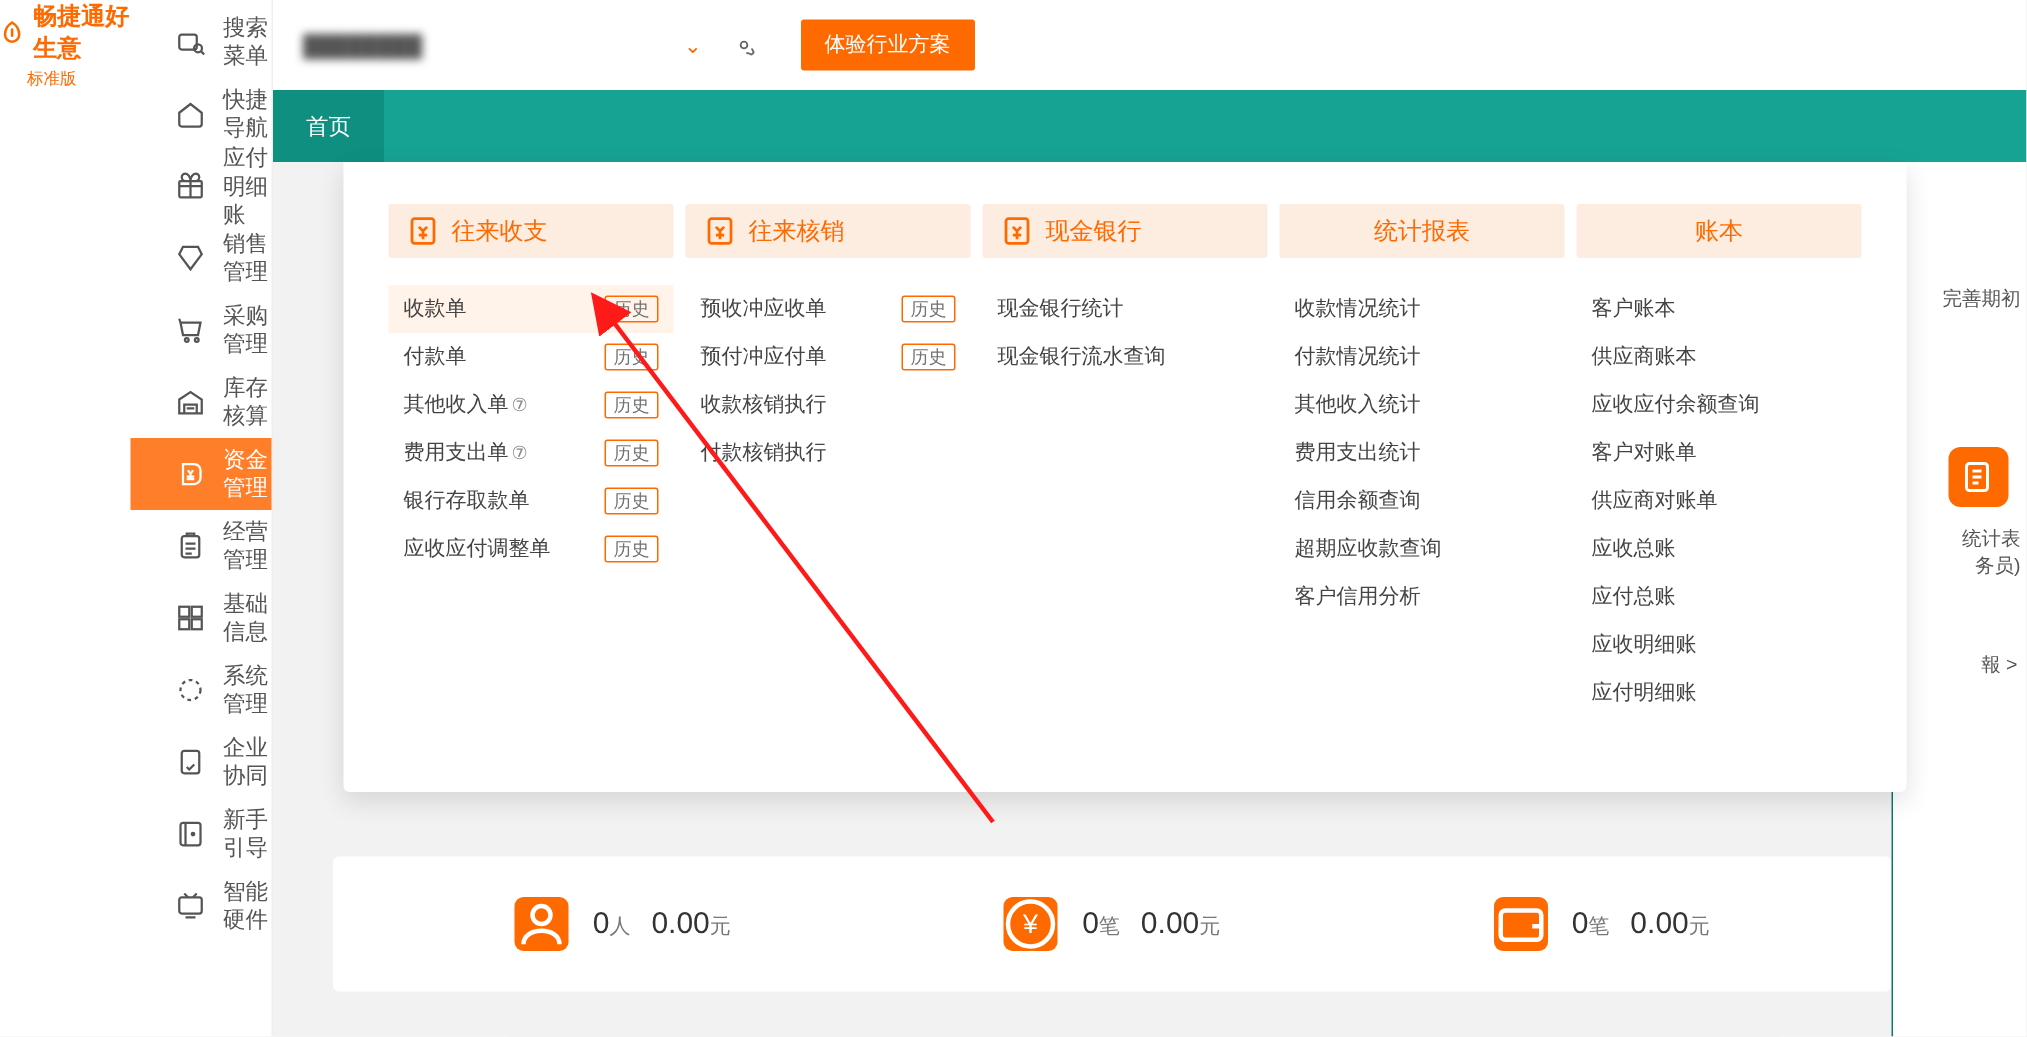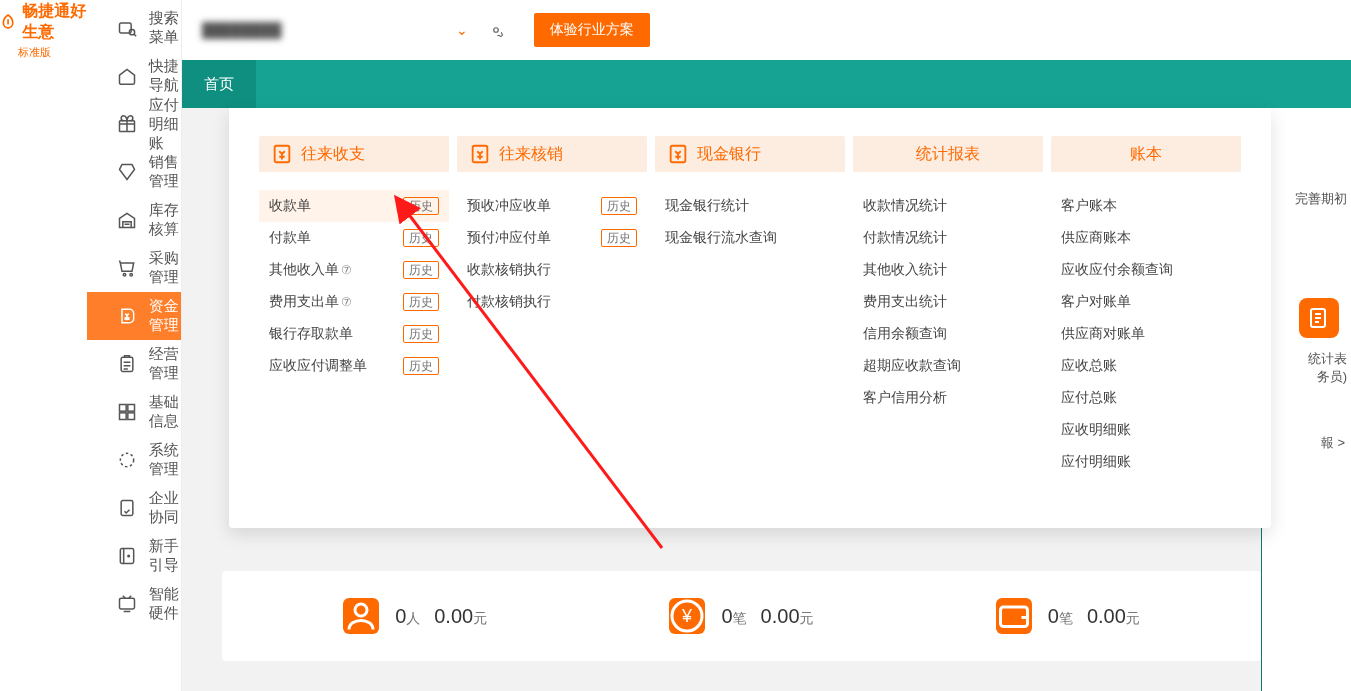--- a/index.html
+++ b/index.html
@@ -191,35 +191,35 @@
           <span class="nav-icon">
             <svg viewBox="0 0 24 24" fill="none" stroke="currentColor" stroke-width="1.8">
               <path d="M6 3h12l3 6-9 12L3 9z"></path>
             </svg>
           </span>
           <span>销售管理</span>
         </div>
         <div class="nav-item">
           <span class="nav-icon">
             <svg viewBox="0 0 24 24" fill="none" stroke="currentColor" stroke-width="1.8">
-              <path d="M3 10l9-6 9 6v11H3z"></path>
-              <path d="M7 21v-7h10v7M9 17h6"></path>
-            </svg>
-          </span>
-          <span>库存核算</span>
-        </div>
-        <div class="nav-item">
-          <span class="nav-icon">
-            <svg viewBox="0 0 24 24" fill="none" stroke="currentColor" stroke-width="1.8">
               <path d="M4 6h16l-2 10H6zM4 6L3 3"></path>
               <circle cx="9" cy="20" r="1.5"></circle>
               <circle cx="17" cy="20" r="1.5"></circle>
             </svg>
           </span>
           <span>采购管理</span>
+        </div>
+        <div class="nav-item">
+          <span class="nav-icon">
+            <svg viewBox="0 0 24 24" fill="none" stroke="currentColor" stroke-width="1.8">
+              <path d="M3 10l9-6 9 6v11H3z"></path>
+              <path d="M7 21v-7h10v7M9 17h6"></path>
+            </svg>
+          </span>
+          <span>库存核算</span>
         </div>
         <div class="nav-item active">
           <span class="nav-icon">
             <svg viewBox="0 0 24 24" fill="none" stroke="currentColor" stroke-width="1.8">
               <path d="M6 4h9a5 5 0 015 5v6a5 5 0 01-5 5H6z"></path>
               <path d="M10 9l2 3 2-3M12 12v5M9 14h6M9 16h6"></path>
             </svg>
           </span>
           <span>资金管理</span>
         </div>

